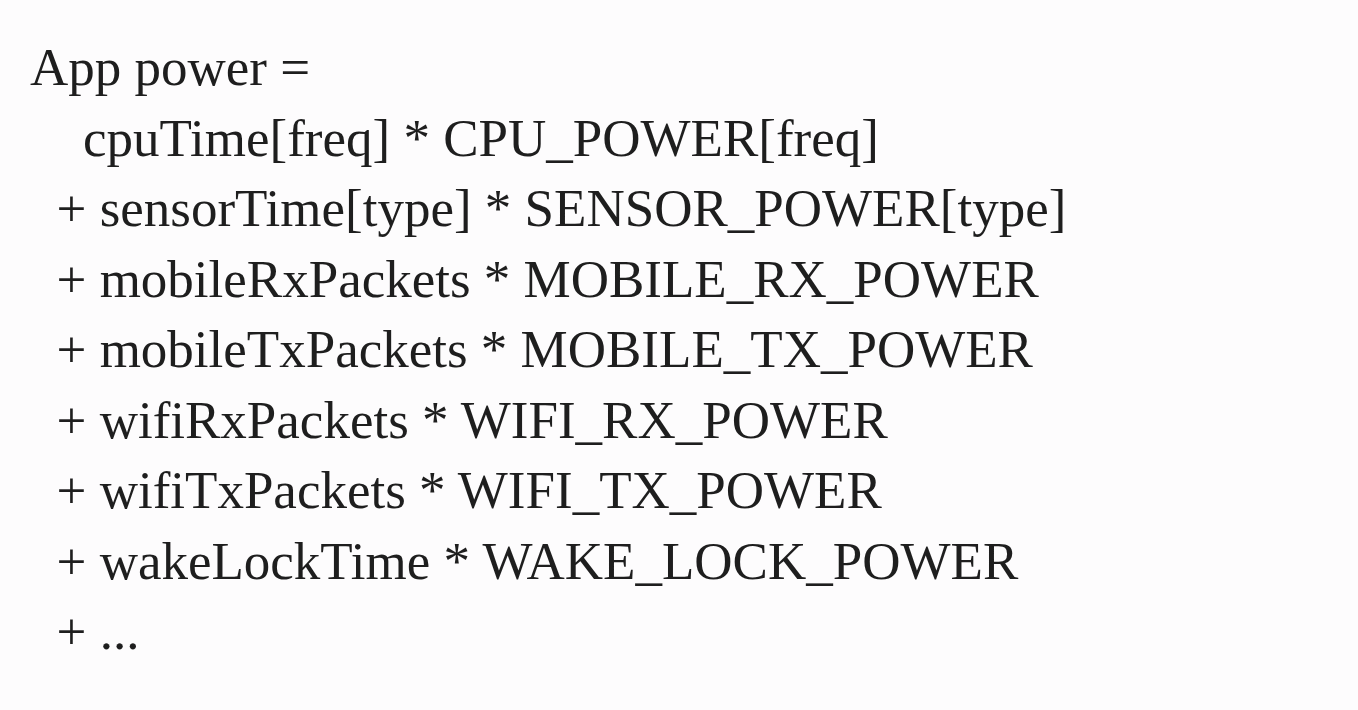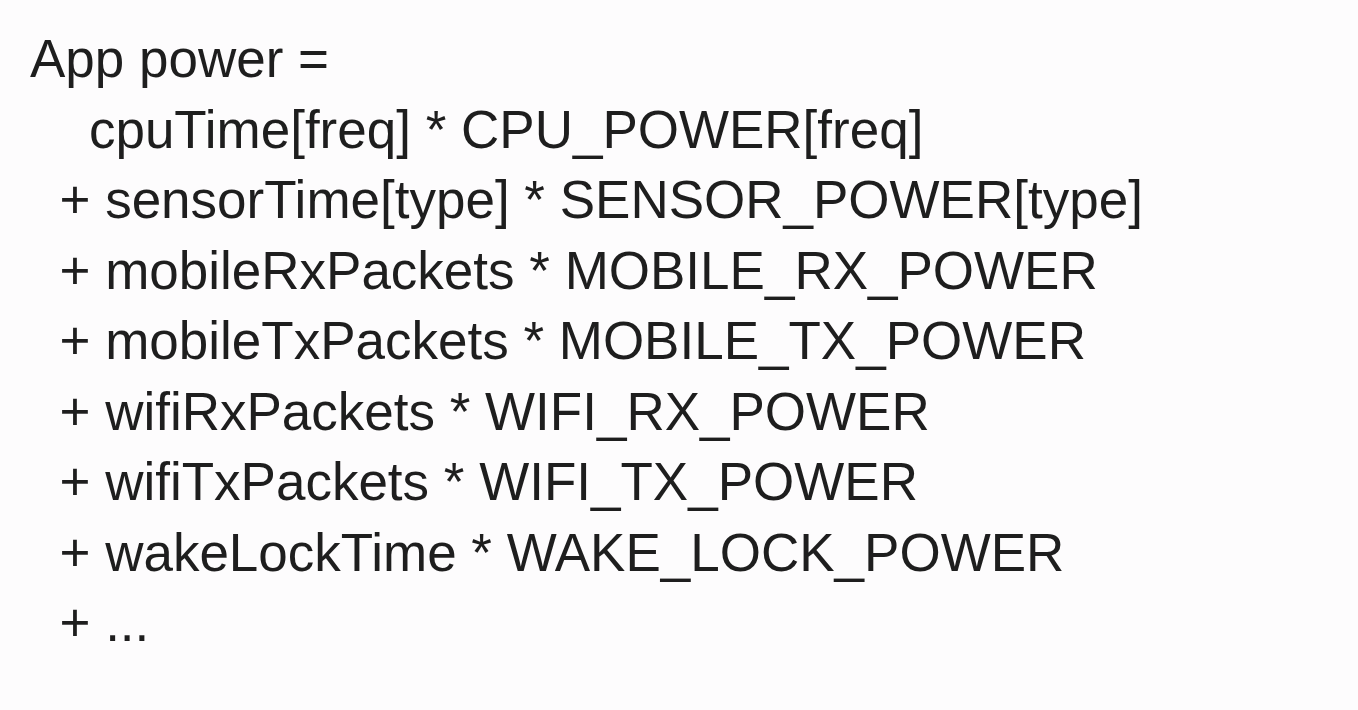--- a/index.html
+++ b/index.html
@@ -13,24 +13,24 @@
     background: #fdfcfd;
   }
   .slide {
     position: relative;
     width: 1358px;
     height: 710px;
     background: #fdfcfd;
   }
   .formula {
     position: absolute;
-    top: 24px;
+    top: 32px;
     left: 30px;
     margin: 0;
-    font-family: Liberation Sans, sans-serif;
+    font-family: Liberation Serif, serif;
     font-size: 53px;
     font-weight: normal;
     line-height: 70.5px;
     color: #1e1e1e;
     white-space: pre;
     letter-spacing: 0px;
   }
   .formula-line {
     white-space: pre;
     height: 70.5px;

